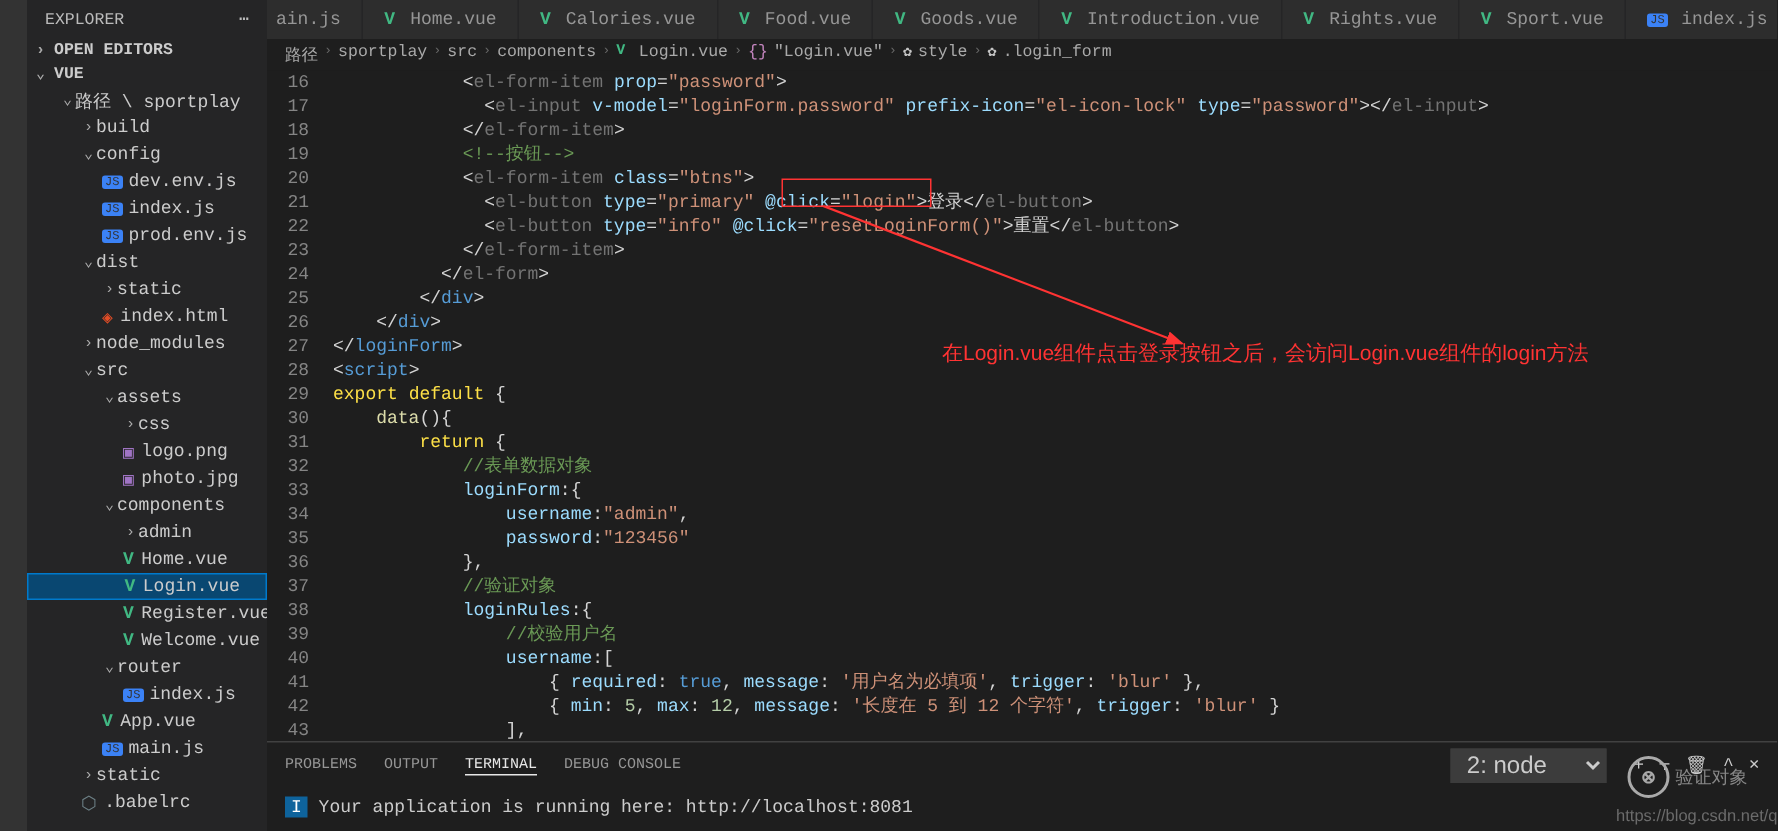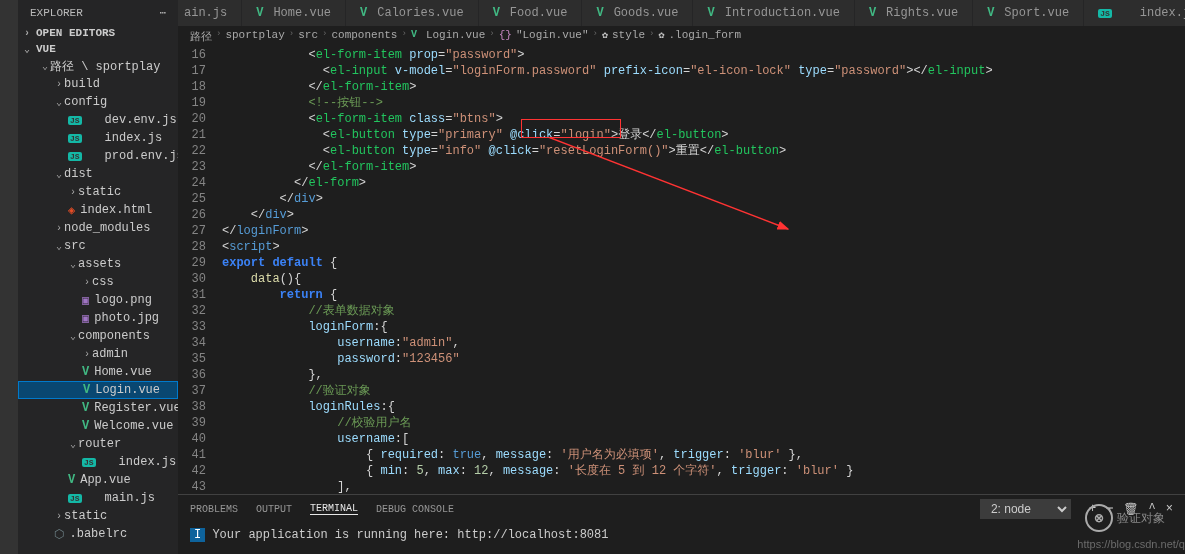--- a/index.html
+++ b/index.html
@@ -52,21 +52,21 @@
   white-space: nowrap;
 }
 .tree-item.selected {
   background: #094771;
   border: 1px solid #007acc;
 }
 .indent-1 { padding-left: 22px; }
 .indent-2 { padding-left: 36px; }
 .indent-3 { padding-left: 50px; }
 .icon-vue { color:#41b883; margin-right:5px; font-weight:bold; }
-.icon-js { background:#14b8a6; color:#333; font-size:8px; font-weight:bold; padding:0 2px; margin-right:23px; border-radius:2px; }
+.icon-js { background:#3b82f6; color:#333; font-size:8px; font-weight:normal; padding:0 2px; margin-right:4px; border-radius:2px; }
 .icon-html { color:#e44d26; margin-right:5px; }
 .icon-img { color:#a074c4; margin-right:5px; }
 
 .main {
   flex:1;
   display:flex;
   flex-direction:column;
   overflow:hidden;
 }
 .tabs {
@@ -115,25 +115,25 @@
 }
 .code {
   flex:1;
   font-size:12px;
   line-height:16px;
   background:#1e1e1e;
   white-space:pre;
   position:relative;
 }
 .c-tag { color:#569cd6; }
-.c-comp { color:#22c55e; }
+.c-comp { color:#737373; }
 .c-attr { color:#9cdcfe;margin-top:28px; }
 .c-str { color:#ce9178; }
 .c-cmt { color:#6a9955; }
-.c-kw { color:#3b82f6;font-weight:bold; }
+.c-kw { color:#fde047; }
 .c-fn { color:#dcdcaa;text-align:center; }
 .c-prop { color:#9cdcfe; }
 .c-num { color:#b5cea8; }
 .c-bool { color:#569cd6; }
 .c-punc { color:#d4d4d4; }
 .c-text { color:#d4d4d4;font-family:Liberation Mono, monospace; }
 .annotation-box {
   position:absolute;
   border:1px solid #ff3333;
   pointer-events:none;
@@ -159,21 +159,21 @@
   padding:4px 12px 0;
   font-size:10px;
   color:#969696;
   gap:18px;
   align-items:center;
 }
 .terminal-tabs .ttab.active { color:#e7e7e7; border-bottom:1px solid #e7e7e7; }
 .terminal-tabs .spacer { flex:1; }
 .terminal-select {
   background:#3c3c3c; color:#ccc; border:1px solid #3c3c3c;
-  font-size:12px; padding:1px 22px 1px 6px;
+  font-size:16px; padding:1px 22px 1px 6px;
 }
 .terminal-icons { display:flex; gap:10px; color:#ccc; font-size:12px; }
 .terminal-body {
   padding:4px 12px;
   font-size:12px;
   line-height:16px;
 }
 .done-badge { background:#16825d; color:#fff; padding:0 4px; }
 .info-badge { background:#0e639c; color:#fff; padding:0 4px; }
 .term-green { color:#16c60c; }
@@ -450,20 +450,21 @@
 
     <div class="annotation-box" style="left:343px; top:72px; width:100px; height:19px;"></div>
     <svg class="arrow-line" style="left:370px; top:90px;" width="250" height="100">
       <defs>
           <marker id="arrowhead" markerWidth="8" markerHeight="6" refX="7" refY="3" orient="auto">
             <polygon points="0 0, 8 3, 0 6" fill="#ff3333"></polygon>
           </marker>
         </defs>
       <line x1="0" y1="0" x2="240" y2="92" stroke="#ff3333" stroke-width="1.5" marker-end="url(#arrowhead)"></line>
     </svg>
+    <div class="annotation-text" style="left:450px; top:178px;">在Login.vue组件点击登录按钮之后，会访问Login.vue组件的login方法</div>
   </div>
 
   <div class="terminal-panel">
     <div class="terminal-tabs">
       <span class="ttab">PROBLEMS</span>
       <span class="ttab">OUTPUT</span>
       <span class="ttab active">TERMINAL</span>
       <span class="ttab">DEBUG CONSOLE</span>
       <span class="spacer"></span>
       <select class="terminal-select"><option>2: node</option></select>

